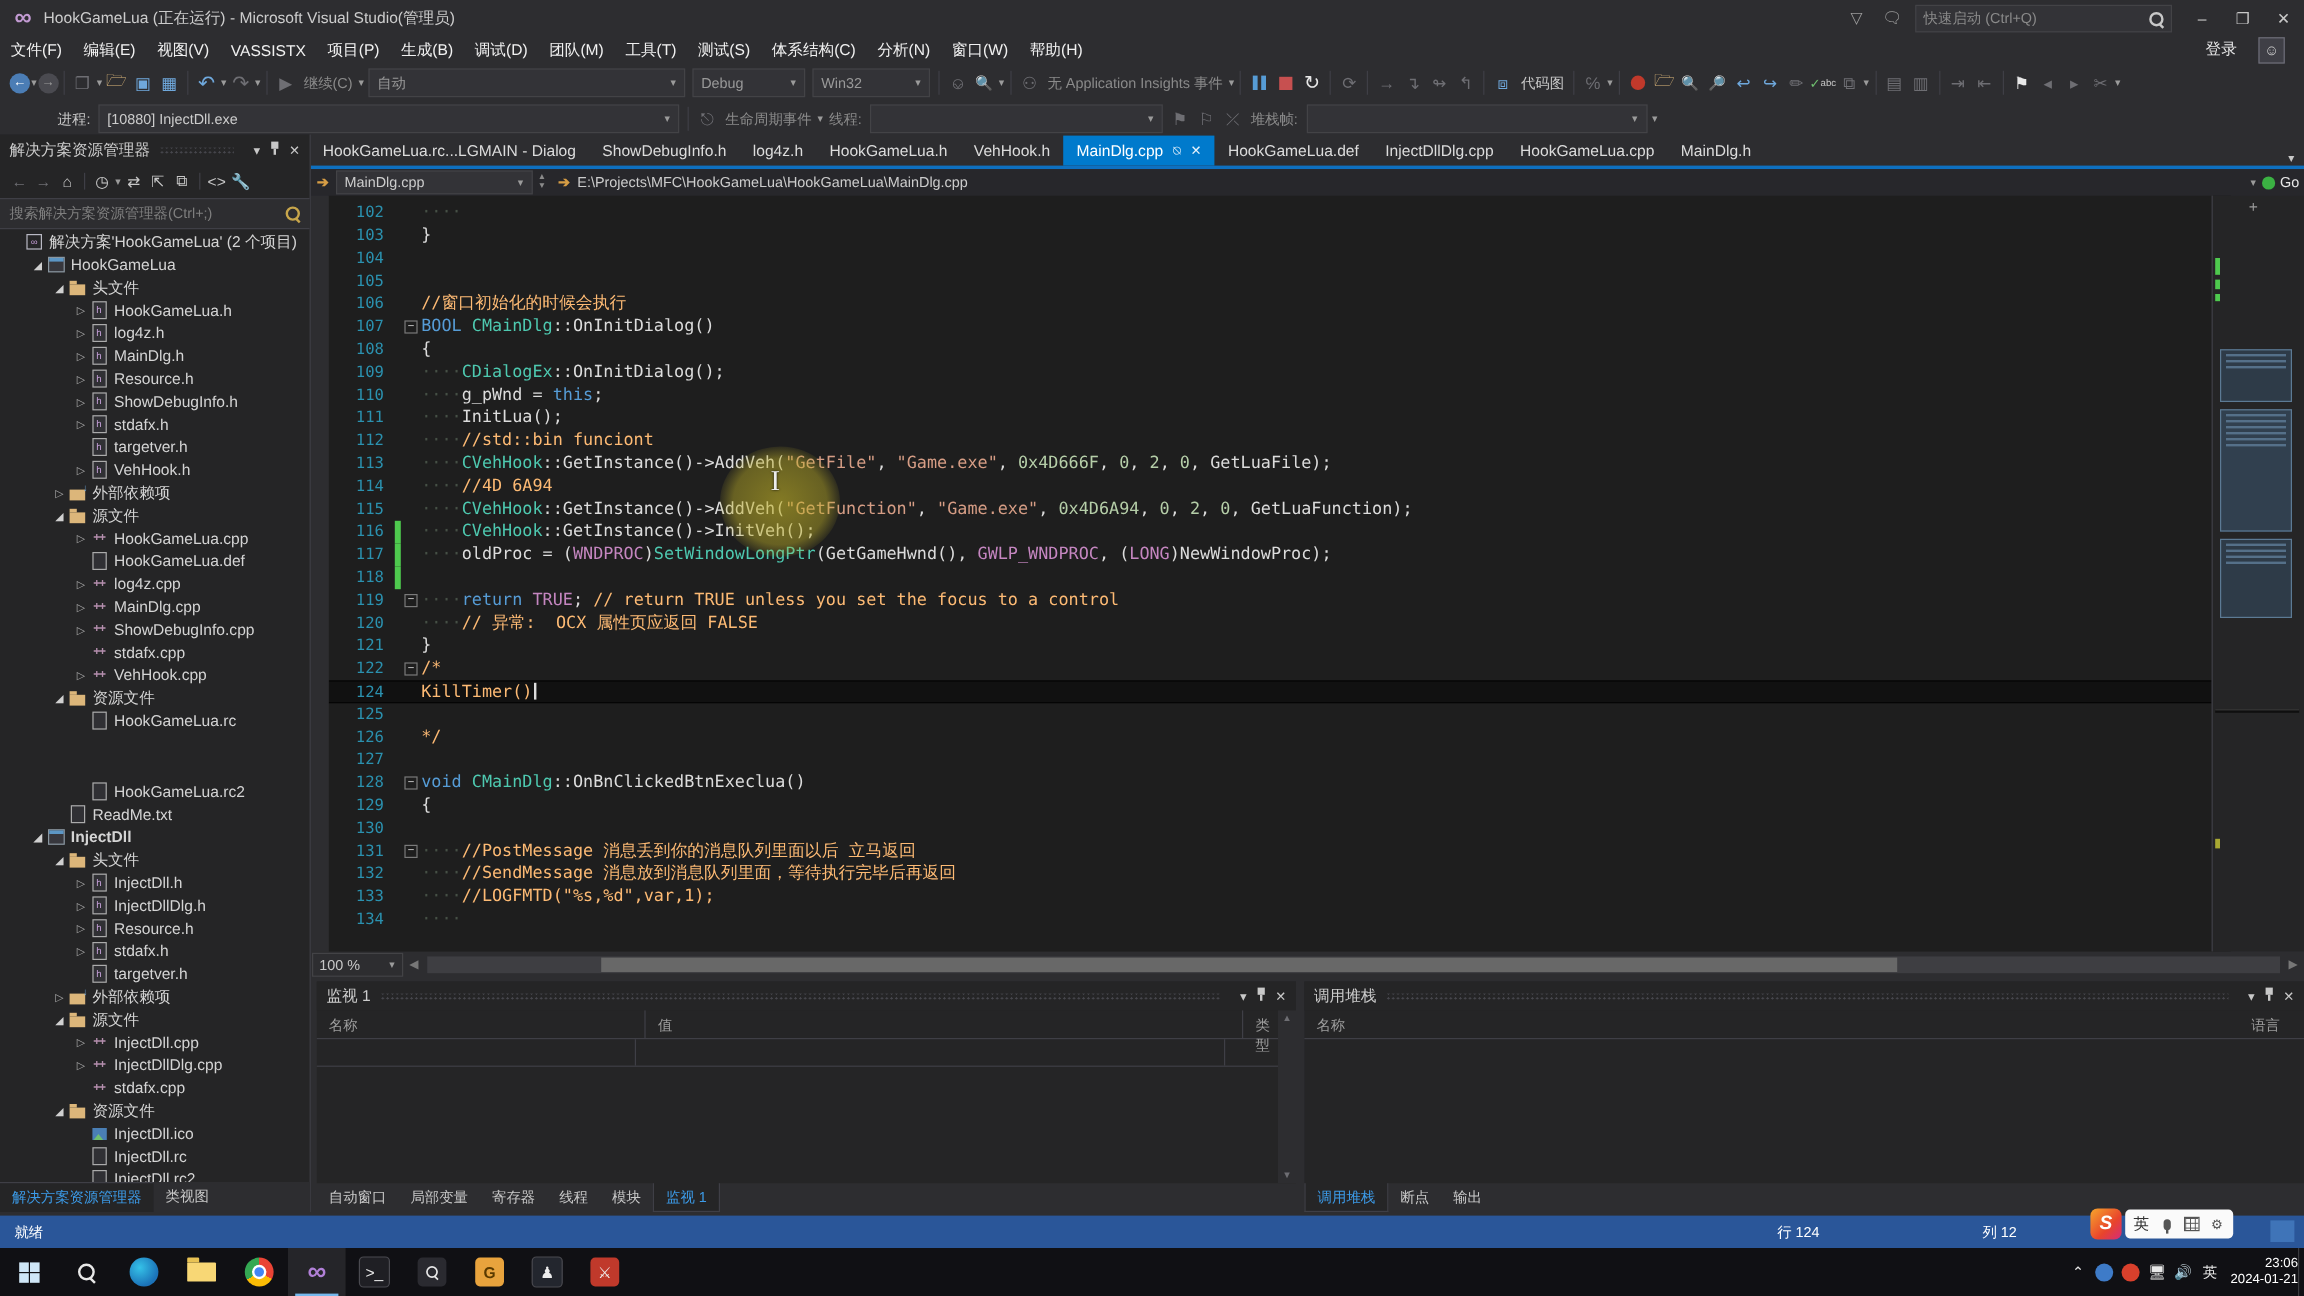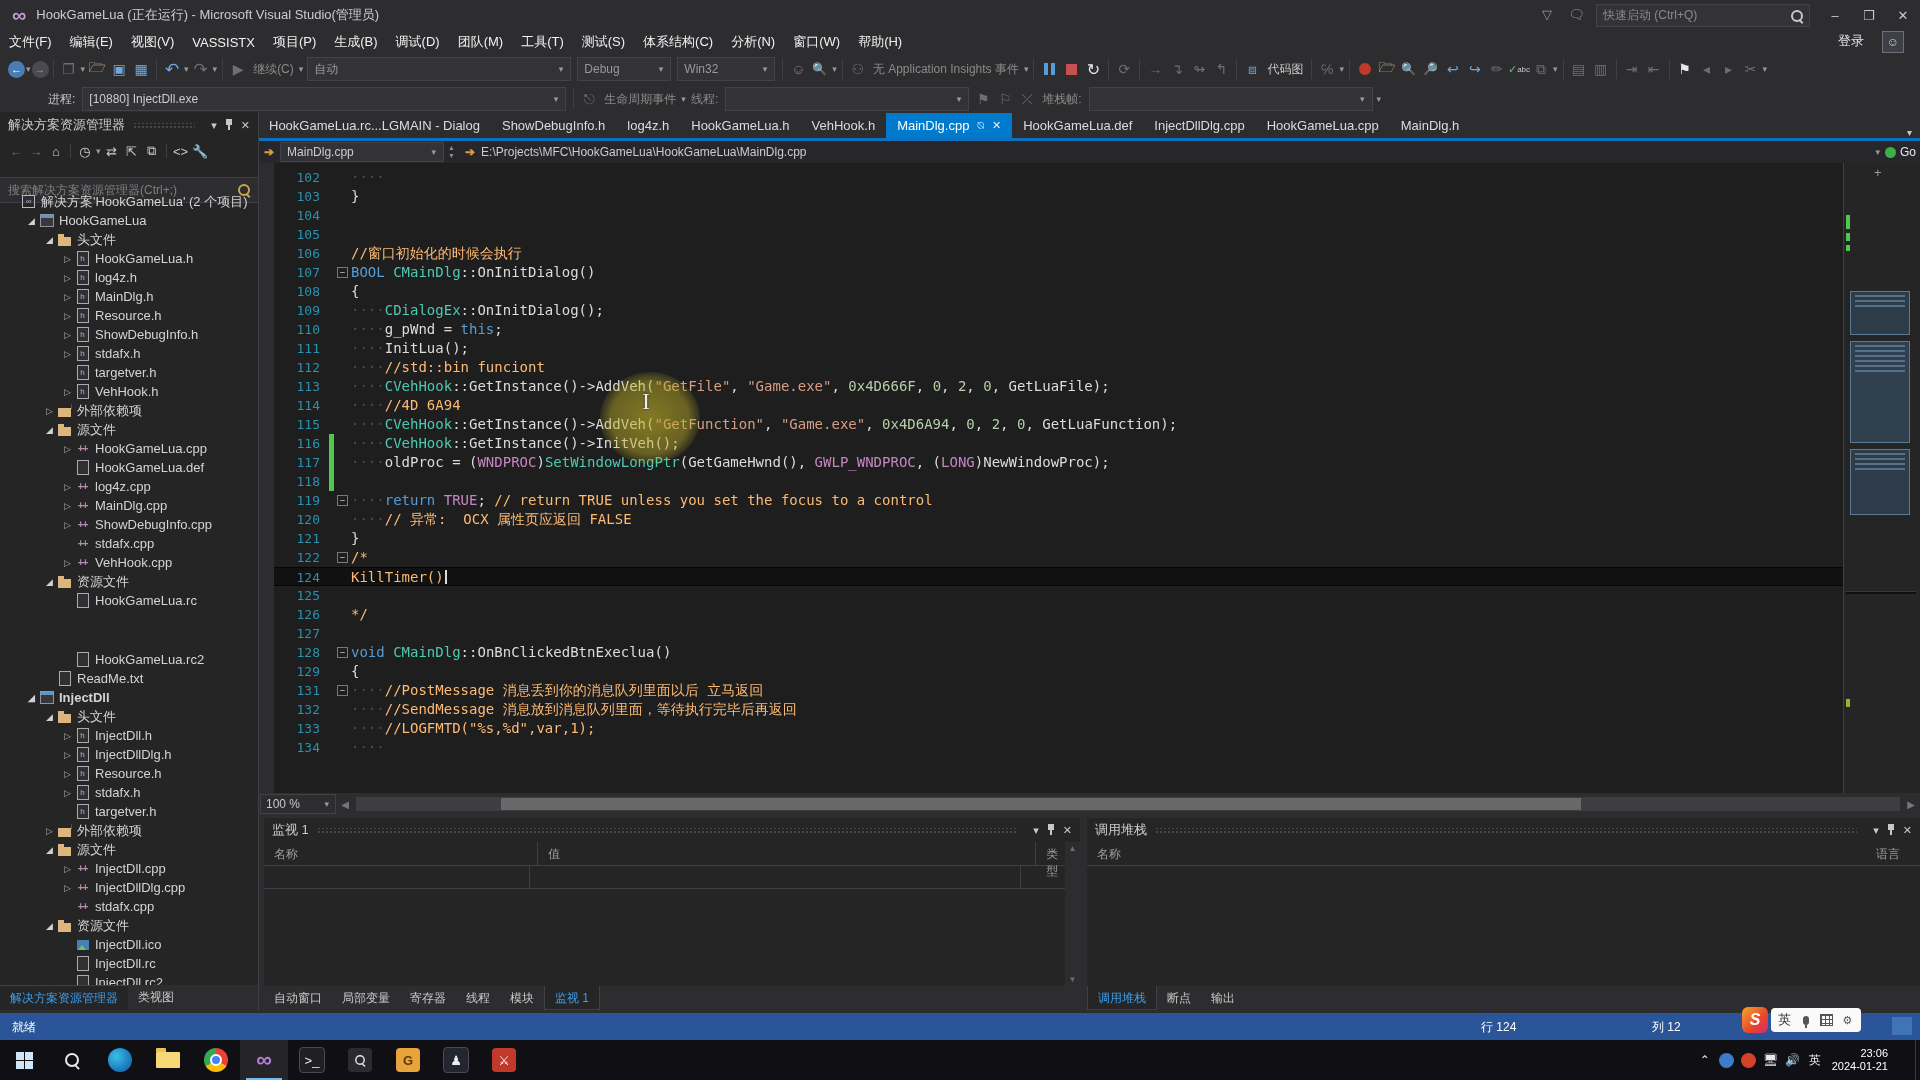--- a/index.html
+++ b/index.html
@@ -92,21 +92,21 @@
   
   #solexp{position:absolute;left:0;top:112px;width:258px;height:898px;background:#252526;border-right:1px solid #3F3F46}
   .ptitle{height:26px;display:flex;align-items:center;padding:0 8px;font-size:13px;color:#CCCCCC}
   .grip{flex:1;height:5px;margin:0 8px;background-image:radial-gradient(#46464C 1px, transparent 1px);background-size:4px 4px;background-position:0 2px}
   .pbtn{color:#C8C8C8;font-size:11px;margin-left:8px}
   .pinico{display:inline-block;width:8px;height:11px;position:relative}
   .pinico:before{content:"";position:absolute;left:1px;top:0;width:6px;height:6px;background:#C8C8C8}
   .pinico:after{content:"";position:absolute;left:3px;top:6px;width:2px;height:5px;background:#C8C8C8}
   #se-toolbar{height:26px;display:flex;align-items:center;padding:0 6px;color:#C8C8C8}
   #se-toolbar .ticon{width:20px;height:20px;font-size:13px}
-  #se-search{height:24px;margin:13px 0;background:#2D2D30;border-top:1px solid #3F3F46;border-bottom:1px solid #3F3F46;display:flex;align-items:center;padding:0 8px;font-size:12px;color:#7E7E7E}
+  #se-search{height:24px;margin:1px 0;background:#2D2D30;border-top:1px solid #3F3F46;border-bottom:1px solid #3F3F46;display:flex;align-items:center;padding:0 8px;font-size:12px;color:#7E7E7E}
   #se-search .mag{margin-left:auto;border-color:#C8A64B}
   #se-search .mag:after{background:#C8A64B}
   #se-tree{position:absolute;left:0;top:80px;width:258px;bottom:25px;overflow:hidden;font-size:13px}
   .trow{height:19px;display:flex;align-items:center;color:#D4D4D4}
   .trow.bold{font-weight:bold}
   .arw{width:15px;flex:none;text-align:center;font-size:9px;color:#D0D0D0}
   .arw.c{color:#ABABAB}
   .ticn{width:15px;height:14px;flex:none;margin-right:5px;position:relative;display:flex;align-items:center;justify-content:center}
   .i-folder{width:13px;height:9px;background:#DCB67A;position:relative;margin-top:3px}
   .i-folder:before{content:"";position:absolute;left:0;top:-3px;width:6px;height:3px;background:#DCB67A}
@@ -167,21 +167,21 @@
   .chromeball{width:24px;height:24px;border-radius:50%;background:conic-gradient(#EA4335 0 33%,#FBBC05 33% 66%,#34A853 66% 100%);position:relative}
   .chromeball:after{content:"";position:absolute;left:6px;top:6px;width:12px;height:12px;border-radius:50%;background:#4285F4;border:2px solid #fff;box-sizing:border-box}
   .edgeball{width:24px;height:24px;border-radius:50%;background:radial-gradient(circle at 35% 35%,#35C2E8,#1B72B8 70%)}
   .tkfolder{width:24px;height:16px;background:#F8D775;position:relative;border-radius:1px}
   .tkfolder:before{content:"";position:absolute;left:0;top:-4px;width:10px;height:4px;background:#E8C254;border-radius:1px 1px 0 0}
   .vsinf{color:#B180D7;font-size:22px;font-weight:bold}
   .appsq{width:24px;height:24px;border-radius:4px;display:flex;align-items:center;justify-content:center;font-size:13px;color:#EDEDED}
   #tray{position:absolute;right:0;top:1040px;height:40px;display:flex;align-items:center}
   .trico{width:22px;height:40px;display:flex;align-items:center;justify-content:center;color:#E8E8E8;font-size:12px}
   .trdot{width:15px;height:15px;border-radius:50%}
-  #clock{text-align:right;font-size:11px;line-height:13px;color:#FFFFFF;margin:0 27px 0 6px}
+  #clock{text-align:right;font-size:11px;line-height:13px;color:#FFFFFF;margin:0 0 0 6px}
   #showdesk{width:4px;height:40px;border-left:1px solid #3A3A3E}
 </style>
 </head>
 <body>
 
 <div id="titlebar">
   <span id="vs-logo">∞</span>
   <span id="title-text">HookGameLua (正在运行) - Microsoft Visual Studio(管理员)</span>
   <div style="position:absolute;right:358px;top:7px" class="tb-ico">▽</div>
   <div style="position:absolute;right:325px;top:7px" class="tb-ico">🗨</div>
@@ -406,20 +406,21 @@
     <div class="cl"><span class="num">119</span><span class="chg"></span><span class="foldm"><span class="fbox">−</span></span><span class="code"><span class="s-ws">····</span><span class="s-kw">return</span><span class="s-pl"> </span><span class="s-ma">TRUE</span><span class="s-pl">; </span><span class="s-co">// return TRUE unless you set the focus to a control</span></span></div>
     <div class="cl"><span class="num">120</span><span class="chg"></span><span class="foldm"></span><span class="code"><span class="s-ws">····</span><span class="s-co">// 异常:  OCX 属性页应返回 FALSE</span></span></div>
     <div class="cl"><span class="num">121</span><span class="chg"></span><span class="foldm"></span><span class="code"><span class="s-pl">}</span></span></div>
     <div class="cl"><span class="num">122</span><span class="chg"></span><span class="foldm"><span class="fbox">−</span></span><span class="code"><span class="s-co">/*</span></span></div>
     <div class="cl cur"><span class="num">124</span><span class="chg"></span><span class="foldm"></span><span class="code"><span class="s-co">KillTimer()</span><span id="caret"></span></span></div>
     <div class="cl"><span class="num">125</span><span class="chg"></span><span class="foldm"></span><span class="code"></span></div>
     <div class="cl"><span class="num">126</span><span class="chg"></span><span class="foldm"></span><span class="code"><span class="s-co">*/</span></span></div>
     <div class="cl"><span class="num">127</span><span class="chg"></span><span class="foldm"></span><span class="code"></span></div>
     <div class="cl"><span class="num">128</span><span class="chg"></span><span class="foldm"><span class="fbox">−</span></span><span class="code"><span class="s-kw">void</span><span class="s-pl"> </span><span class="s-ty">CMainDlg</span><span class="s-pl">::OnBnClickedBtnExeclua()</span></span></div>
     <div class="cl"><span class="num">129</span><span class="chg"></span><span class="foldm"></span><span class="code"><span class="s-pl">{</span></span></div>
+    <div class="cl"><span class="num">130</span><span class="chg"></span><span class="foldm"></span><span class="code"></span></div>
     <div class="cl"><span class="num">131</span><span class="chg"></span><span class="foldm"><span class="fbox">−</span></span><span class="code"><span class="s-ws">····</span><span class="s-co">//PostMessage 消息丢到你的消息队列里面以后 立马返回</span></span></div>
     <div class="cl"><span class="num">132</span><span class="chg"></span><span class="foldm"></span><span class="code"><span class="s-ws">····</span><span class="s-co">//SendMessage 消息放到消息队列里面，等待执行完毕后再返回</span></span></div>
     <div class="cl"><span class="num">133</span><span class="chg"></span><span class="foldm"></span><span class="code"><span class="s-ws">····</span><span class="s-co">//LOGFMTD("%s,%d",var,1);</span></span></div>
     <div class="cl"><span class="num">134</span><span class="chg"></span><span class="foldm"></span><span class="code"><span class="s-ws">····</span></span></div>
   </div>
 <div id="mouse-glow"></div>
 <div id="mouse-ibeam">I</div>
 
 <div id="scrollmap">
   <span class="plus">+</span>

